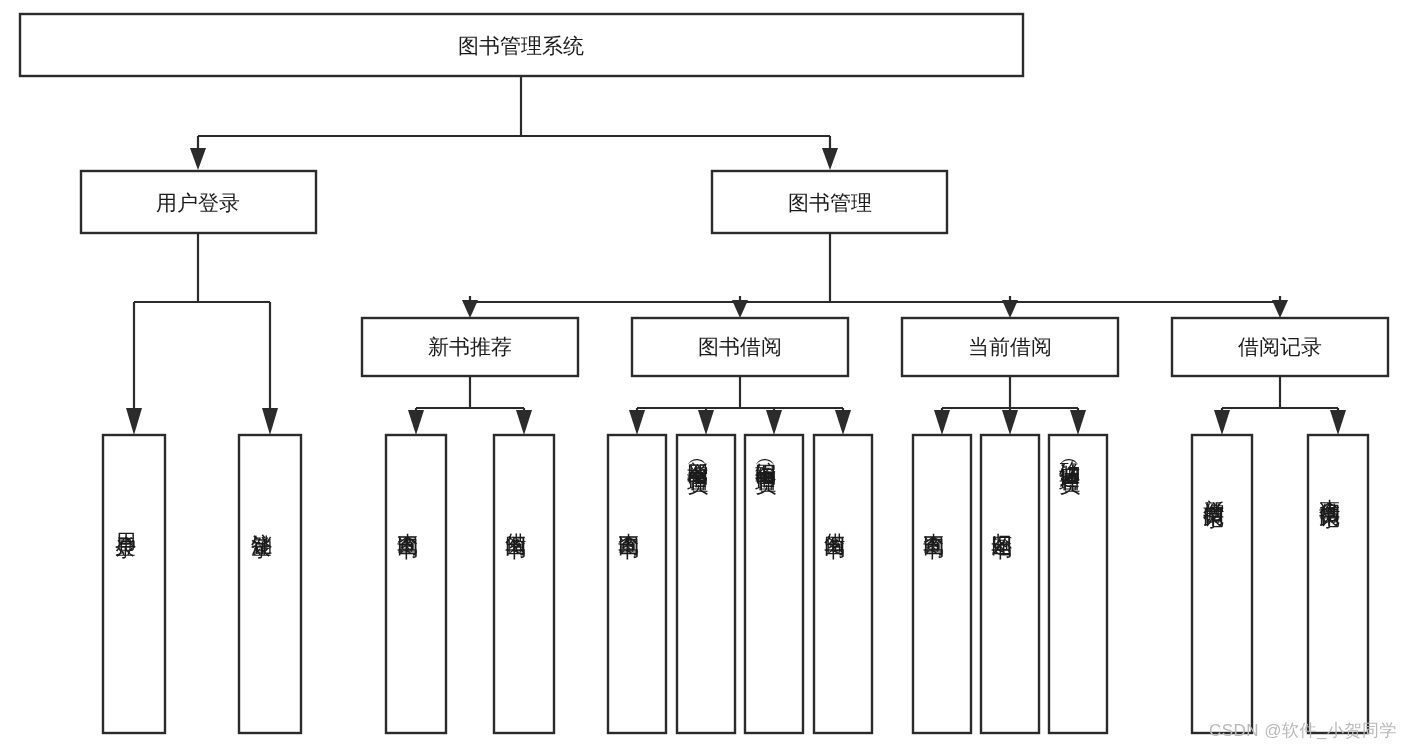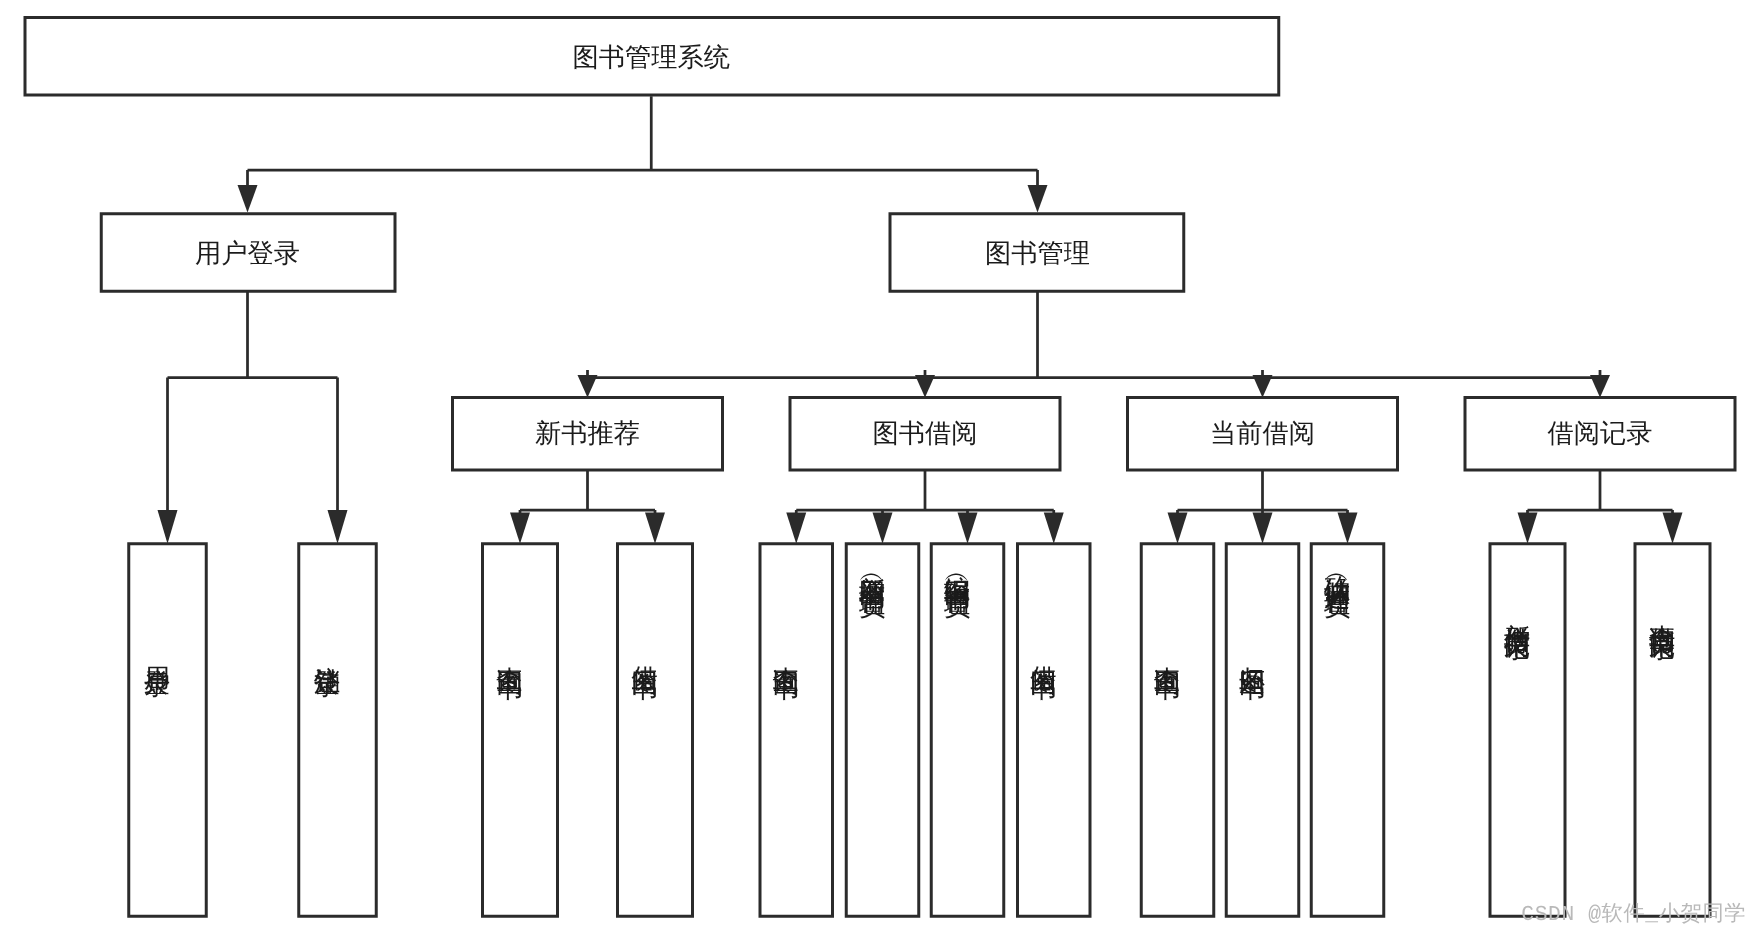--- a/index.html
+++ b/index.html
@@ -51,21 +51,21 @@
     stroke: none;
   }
   .watermark {
     position: absolute;
     right: 8px;
     bottom: 5px;
     font-size: 17px;
     color: #b9b9b9;
     white-space: nowrap;
     letter-spacing: 0.5px;
-    font-family: Liberation Mono, monospace;
+    font-family: Liberation Sans, sans-serif;
   }
 </style>
 </head>
 <body>
 
 <svg id="diagram" viewBox="0 0 1405 747">
 
   <g>
 
     <path class="conn" d="M521,77 L521,136"></path>

